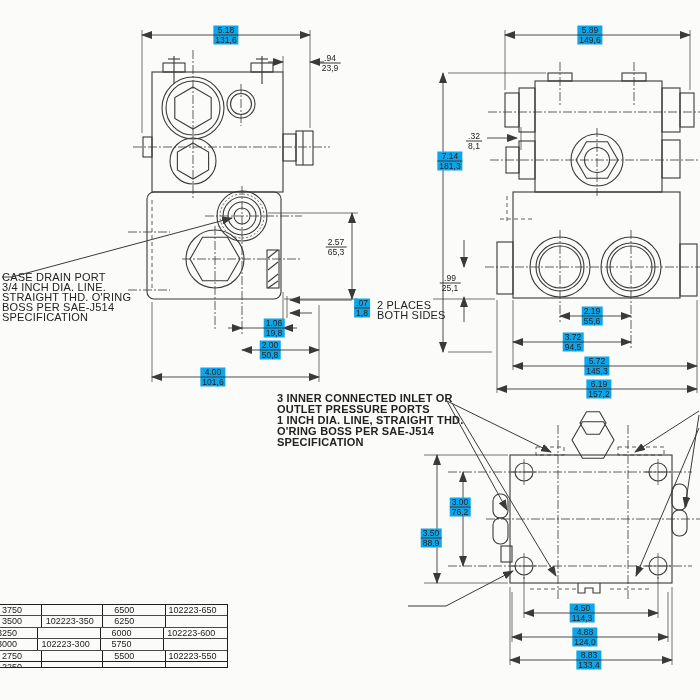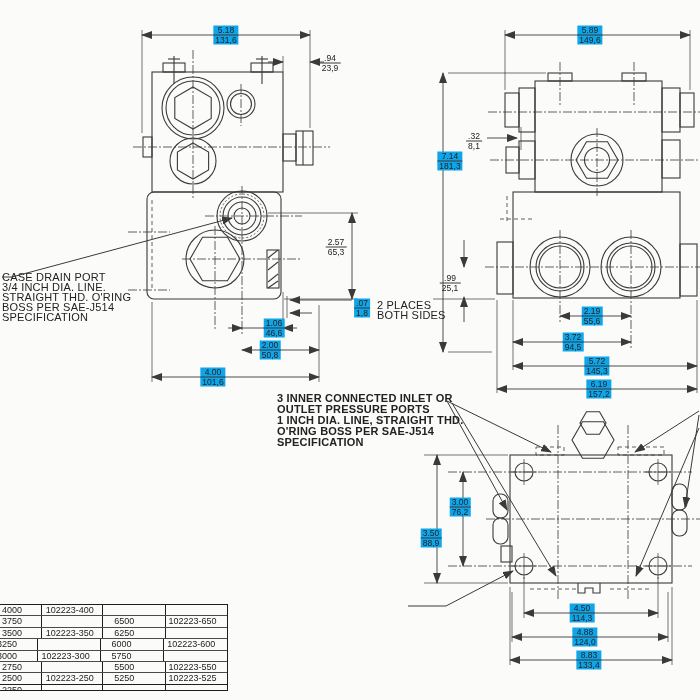--- a/index.html
+++ b/index.html
@@ -308,21 +308,21 @@
 <div class="dim" style="left:336px;top:247px;">
       <span class="in">2.57</span>
       <span class="mm">65,3</span>
     </div>
 <div class="dim mask" style="left:362px;top:308px;">
       <span class="in">.07</span>
       <span class="mm">1,8</span>
     </div>
 <div class="dim mask" style="left:262px;top:328px;margin-left:12px;">
       <span class="in">1.06</span>
-      <span class="mm">46,6</span>
+      <span class="mm">19,8</span>
     </div>
 <div class="dim mask" style="left:270px;top:350px;">
       <span class="in">2.00</span>
       <span class="mm">50,8</span>
     </div>
 <div class="dim mask" style="left:213px;top:377px;">
       <span class="in">4.00</span>
       <span class="mm">101,6</span>
     </div>
 <div class="dim mask" style="left:590px;top:35px;">
@@ -372,26 +372,20 @@
 <div class="dim mask" style="left:585px;top:637px;">
       <span class="in">4.88</span>
       <span class="mm">124,0</span>
     </div>
 <div class="dim mask" style="left:589px;top:660px;">
       <span class="in">8.83</span>
       <span class="mm">133,4</span>
     </div>
 
 <div id="ptable">
-  <div class="trow">
-    <div class="tcell c0">4000</div>
-    <div class="tcell c1">102223-400</div>
-    <div class="tcell c2"></div>
-    <div class="tcell c3"></div>
-  </div>
   <div class="trow">
     <div class="tcell c0">3750</div>
     <div class="tcell c1"></div>
     <div class="tcell c2">6500</div>
     <div class="tcell c3">102223-650</div>
   </div>
   <div class="trow">
     <div class="tcell c0">3500</div>
     <div class="tcell c1">102223-350</div>
     <div class="tcell c2">6250</div>
@@ -408,26 +402,20 @@
     <div class="tcell c1">102223-300</div>
     <div class="tcell c2">5750</div>
     <div class="tcell c3"></div>
   </div>
   <div class="trow">
     <div class="tcell c0">2750</div>
     <div class="tcell c1"></div>
     <div class="tcell c2">5500</div>
     <div class="tcell c3">102223-550</div>
   </div>
-  <div class="trow">
-    <div class="tcell c0">2500</div>
-    <div class="tcell c1">102223-250</div>
-    <div class="tcell c2">5250</div>
-    <div class="tcell c3">102223-525</div>
-  </div>
   <div class="trow partial">
     <div class="tcell c0">2250</div>
     <div class="tcell c1"></div>
     <div class="tcell c2"></div>
     <div class="tcell c3"></div>
   </div>
 </div>
 
 </div>
 

